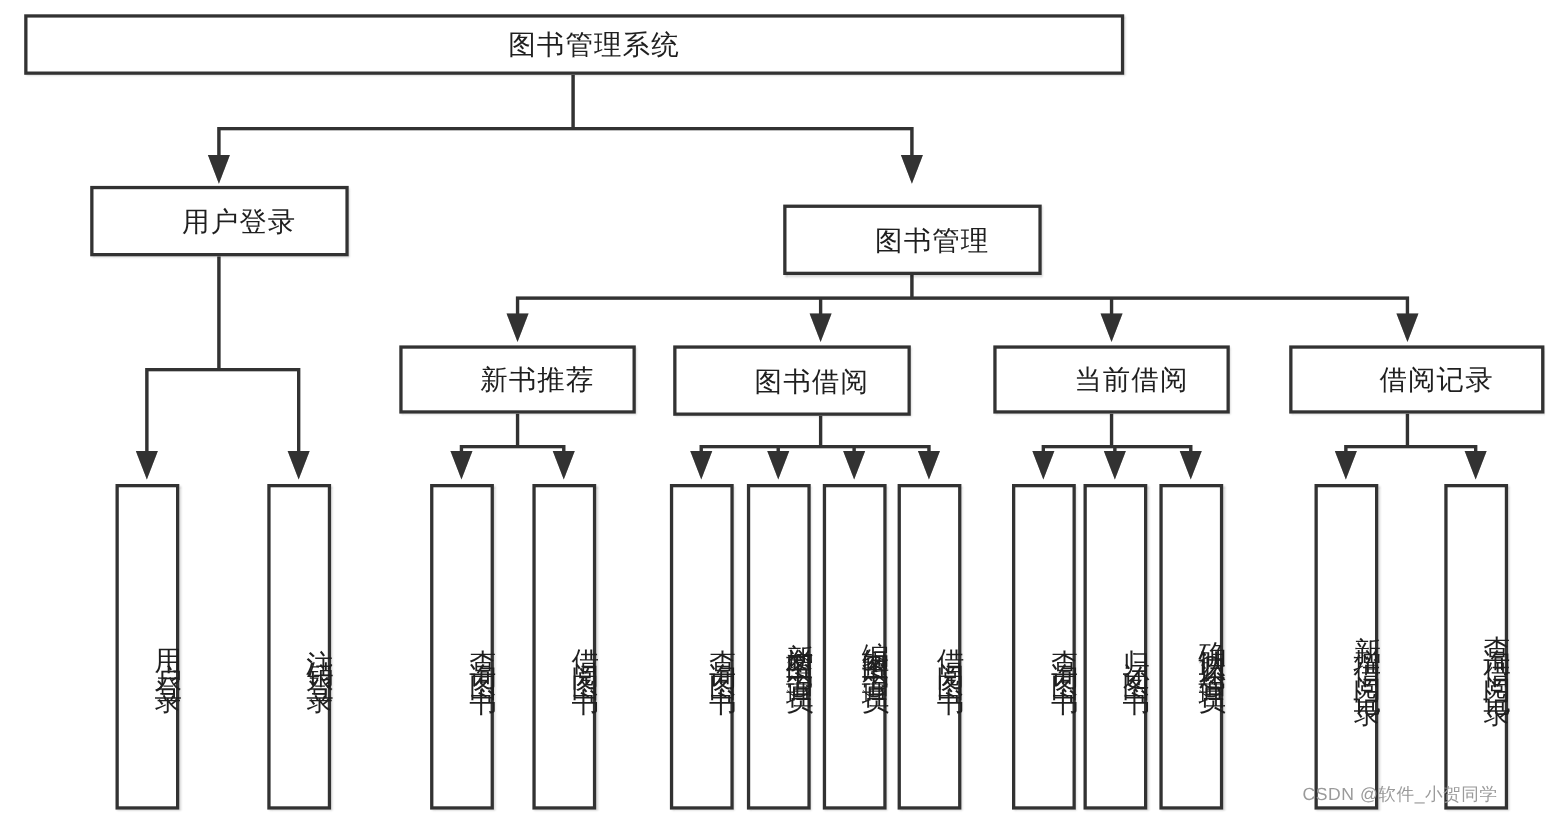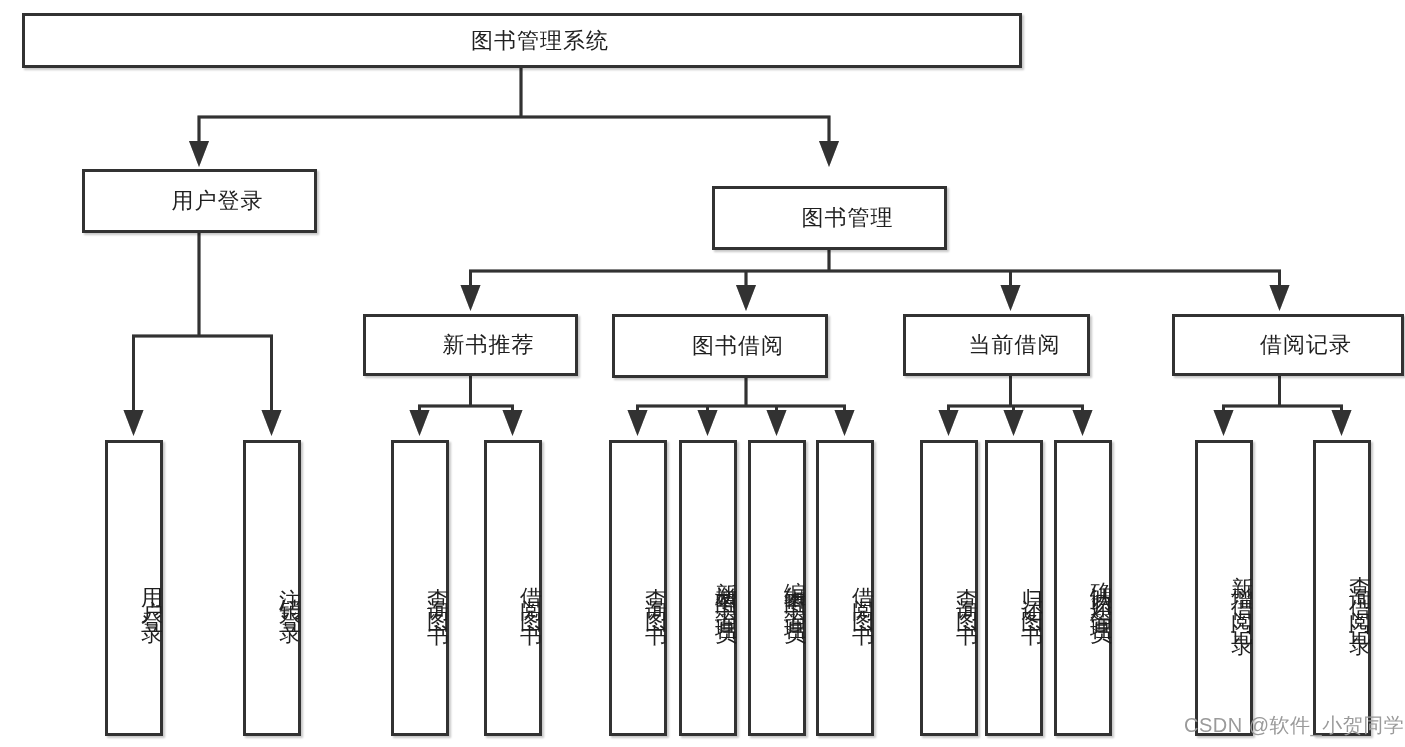--- a/index.html
+++ b/index.html
@@ -37,39 +37,39 @@
     stroke: none;
   }
   .node {
     position: absolute;
     background: var(--box-fill);
     border: 3px solid var(--line);
     box-shadow: 1.5px 1.5px 2px rgba(0,0,0,0.22);
     display: flex;
     align-items: center;
     justify-content: center;
-    font-size: 22px;
+    font-size: 25px;
     letter-spacing: 1px;
     color: var(--text);
     text-align: center;
     white-space: nowrap;
     padding-left: 36px;
   }
   .node .vtext {
     writing-mode: vertical-rl;
     text-orientation: mixed;
     line-height: 1;
     letter-spacing: 12px;
     white-space: nowrap;
   }
   #watermark {
     position: absolute;
     left: 1184px;
     top: 712px;
-    font-size: 20px;
+    font-size: 16px;
     letter-spacing: 0.5px;
     color: var(--watermark);
     z-index: 5;
     white-space: nowrap;
   }
 </style>
 </head>
 <body>
 
 <div id="diagram">
@@ -110,21 +110,21 @@
     <polygon class="head" points="1331.5,410 1351.5,410 1341.5,436"></polygon>
   </svg>
 
   <div class="node" style="left:22px; top:13px; width:1000px; height:55px;">图书管理系统</div>
 
   <div class="node" style="left:82px; top:169px; width:235px; height:64px;">用户登录</div>
   <div class="node" style="left:712px; top:169px; width:235px; height:64px;margin-top:17px;">图书管理</div>
 
   <div class="node" style="left:363px; top:314px; width:215px; height:62px;">新书推荐</div>
   <div class="node" style="left:612px; top:314px; width:216px; height:64px;">图书借阅</div>
-  <div class="node" style="left:903px; top:314px; width:187px; height:62px;">当前借阅</div>
+  <div class="node" style="left:903px; top:314px; width:215px; height:62px;">当前借阅</div>
   <div class="node" style="left:1172px; top:314px; width:232px; height:62px;">借阅记录</div>
 
   <div class="node" style="left:105px; top:440px; width:58px; height:296px;">
     <span class="vtext" style="letter-spacing: 12px; margin-bottom: -12px;">用户登录</span>
   </div>
   <div class="node" style="left:243px; top:440px; width:58px; height:296px;">
     <span class="vtext" style="letter-spacing: 12px; margin-bottom: -12px;">注销登录</span>
   </div>
   <div class="node" style="left:391px; top:440px; width:58px; height:296px;">
     <span class="vtext" style="letter-spacing: 12px; margin-bottom: -12px;">查询图书</span>

